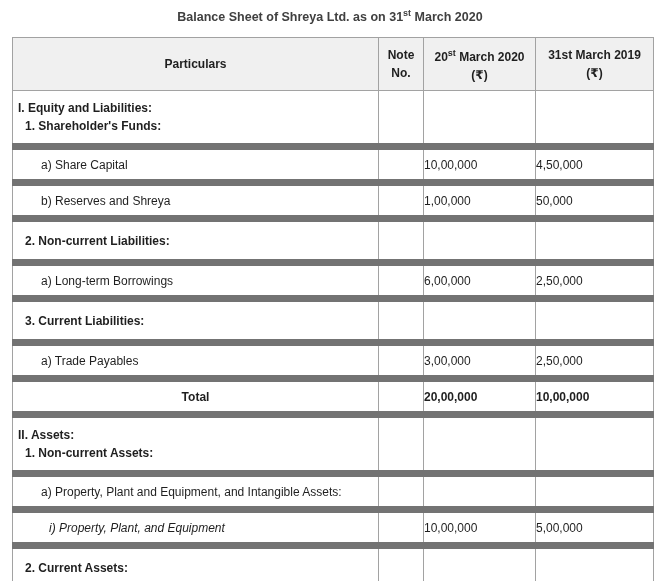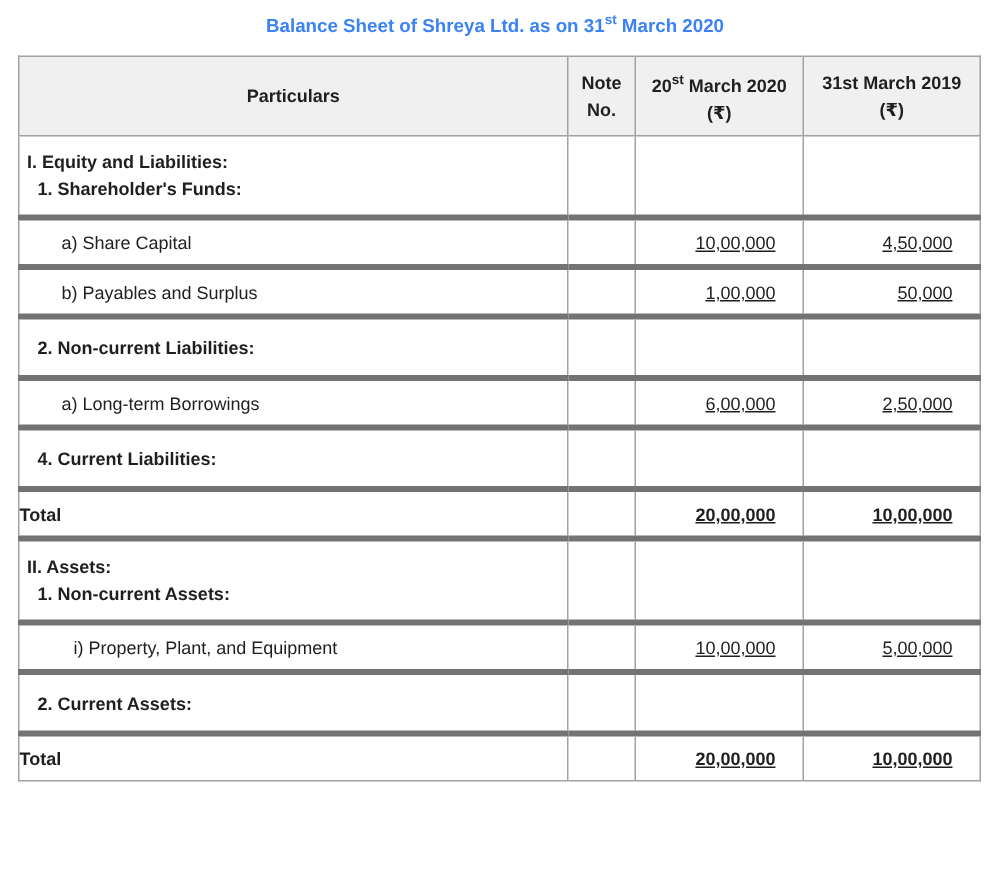--- a/index.html
+++ b/index.html
@@ -10,21 +10,21 @@
     height: 581px;
     overflow: hidden;
     font-family: "Liberation Sans", "DejaVu Sans", sans-serif;
     color: #1f1f1f;
   }
   .title {
     margin-top: 8px;
     text-align: center;
     font-size: 12.5px;
     font-weight: bold;
-    color: #3b82f6;
+    color: #404040;
   }
   .title sup { font-size: 9px; }
   table {
     border-collapse: collapse;
     table-layout: fixed;
     width: 641px;
     margin: 13px 0 0 12px;
     font-size: 12px;
     border: 1px solid #a2a2a2;
   }
@@ -41,37 +41,36 @@
   thead th {
     background: #f0f0f0;
     border-bottom: 1px solid #a2a2a2;
     font-weight: bold;
     text-align: center;
     height: 52px;
     line-height: 18px;
     font-size: 12px;
   }
   thead th sup { font-size: 9px; }
-  tbody td { border-top: 4px solid #737373; }
+  tbody td { border-top: 7px solid #737373; }
   tbody tr:first-child td { border-top: none; }
   tbody td { height: 29px; }
   tr.row-section td { font-weight: bold; }
   tr.row-section td.col-part { padding-top: 4px; padding-bottom: 4px; line-height: 18px; }
   tr.row-section.two-line td { height: 44px; }
   td.col-part div { white-space: nowrap; }
   .ind-0 { padding-left: 5px; }
   .ind-1 { padding-left: 12px; }
   .ind-2 { padding-left: 28px; }
-  .ind-3 { padding-left: 36px; }
+  .ind-3 { padding-left: 36px; font-style: italic; }
   td.col-val {
-    text-align: right;
-    padding-right: 18px;
-    text-decoration: underline;
+    text-align: left;
   }
   tr.row-total td.col-part {
+    text-align: center;
     font-weight: bold;
   }
   tr.row-total td.col-val { font-weight: bold; }
 </style>
 </head>
 <body>
 
 <div class="title"><span>Balance Sheet of Shreya Ltd. as on 31</span><sup>st</sup><span> March 2020</span></div>
 
 <table>
@@ -102,21 +101,21 @@
       <tr class="row-item">
         <td class="col-part">
           <div class="ind-2">a) Share Capital</div>
         </td>
         <td class="col-note"></td>
         <td class="col-val">10,00,000</td>
         <td class="col-val">4,50,000</td>
       </tr>
       <tr class="row-item">
         <td class="col-part">
-          <div class="ind-2">b) Payables and Surplus</div>
+          <div class="ind-2">b) Reserves and Shreya</div>
         </td>
         <td class="col-note"></td>
         <td class="col-val">1,00,000</td>
         <td class="col-val">50,000</td>
       </tr>
       <tr class="row-section">
         <td class="col-part">
           <div class="ind-1">2. Non-current Liabilities:</div>
         </td>
         <td class="col-note"></td>
@@ -126,36 +125,52 @@
       <tr class="row-item">
         <td class="col-part">
           <div class="ind-2">a) Long-term Borrowings</div>
         </td>
         <td class="col-note"></td>
         <td class="col-val">6,00,000</td>
         <td class="col-val">2,50,000</td>
       </tr>
       <tr class="row-section">
         <td class="col-part">
-          <div class="ind-1">4. Current Liabilities:</div>
+          <div class="ind-1">3. Current Liabilities:</div>
         </td>
         <td class="col-note"></td>
         <td class="col-val"></td>
         <td class="col-val"></td>
+      </tr>
+      <tr class="row-item">
+        <td class="col-part">
+          <div class="ind-2">a) Trade Payables</div>
+        </td>
+        <td class="col-note"></td>
+        <td class="col-val">3,00,000</td>
+        <td class="col-val">2,50,000</td>
       </tr>
       <tr class="row-total">
         <td class="col-part">Total</td>
         <td class="col-note"></td>
         <td class="col-val">20,00,000</td>
         <td class="col-val">10,00,000</td>
       </tr>
       <tr class="row-section two-line">
         <td class="col-part">
           <div class="ind-0">II. Assets:</div>
           <div class="ind-1">1. Non-current Assets:</div>
+        </td>
+        <td class="col-note"></td>
+        <td class="col-val"></td>
+        <td class="col-val"></td>
+      </tr>
+      <tr class="row-item">
+        <td class="col-part">
+          <div class="ind-2">a) Property, Plant and Equipment, and Intangible Assets:</div>
         </td>
         <td class="col-note"></td>
         <td class="col-val"></td>
         <td class="col-val"></td>
       </tr>
       <tr class="row-item">
         <td class="col-part">
           <div class="ind-3">i) Property, Plant, and Equipment</div>
         </td>
         <td class="col-note"></td>

